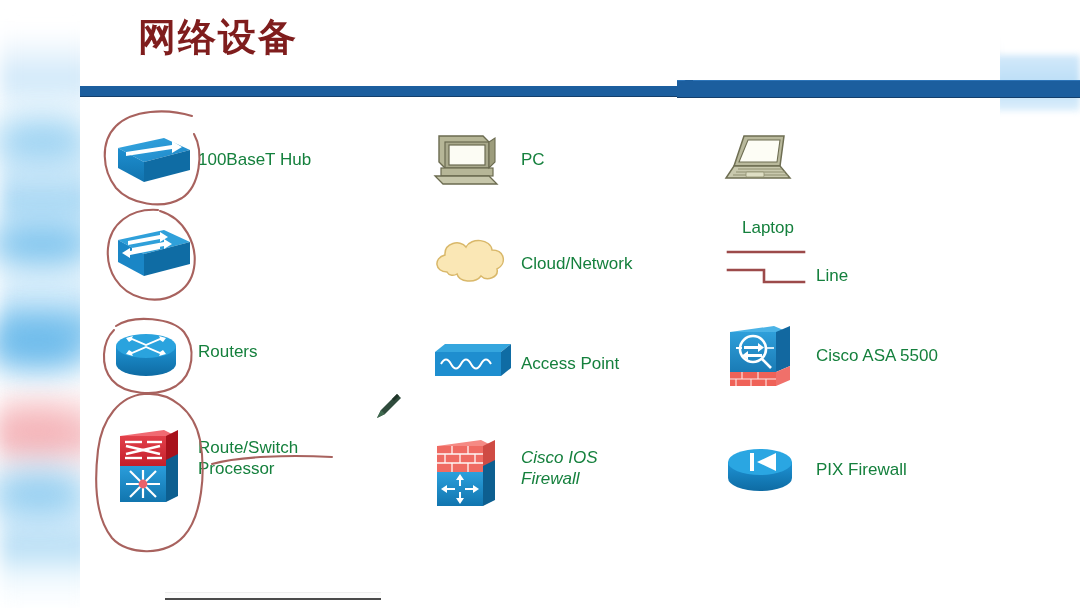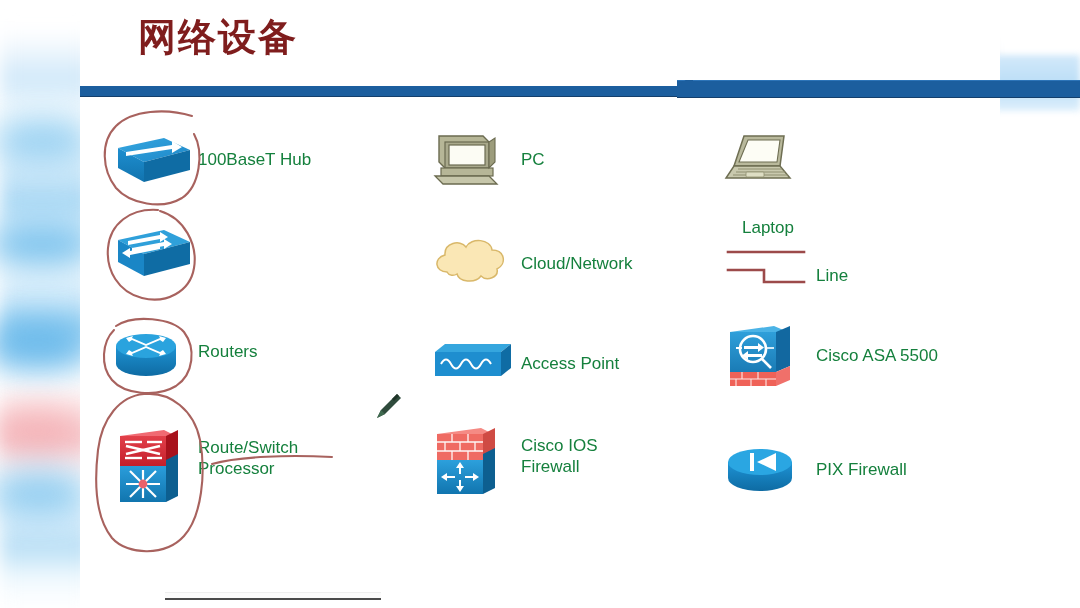--- a/index.html
+++ b/index.html
@@ -364,21 +364,21 @@
             <rect x="10" y="26" width="66" height="24" fill="#1e8ecf"></rect>
             <polygon points="76,26 86,18 86,42 76,50" fill="#0f6ca4"></polygon>
             <g stroke="#ffffff" stroke-width="2" fill="none">
               <path d="M16,38 q5,-9 10,0 q5,9 10,0 q5,-9 10,0 q5,9 10,0 q5,-9 10,0"></path>
             </g>
           </svg>
         </div>
         <div class="legend-label">Access Point</div>
       </div>
 
-      <div class="legend-row" style="left:0px; top:418px;">
+      <div class="legend-row" style="left:0px; top:430px;font-style:italic;">
         <div class="icon-slot">
           <svg width="96" height="86" viewBox="0 0 96 86">
             <defs>
               <linearGradient id="fwBlue" x1="0" y1="0" x2="0" y2="1">
                 <stop offset="0" stop-color="#2ca0dc"></stop>
                   <stop offset="1" stop-color="#1175af"></stop>
               </linearGradient>
             </defs>
 
             <polygon points="12,16 56,10 68,16 24,22" fill="#f58a84"></polygon>

